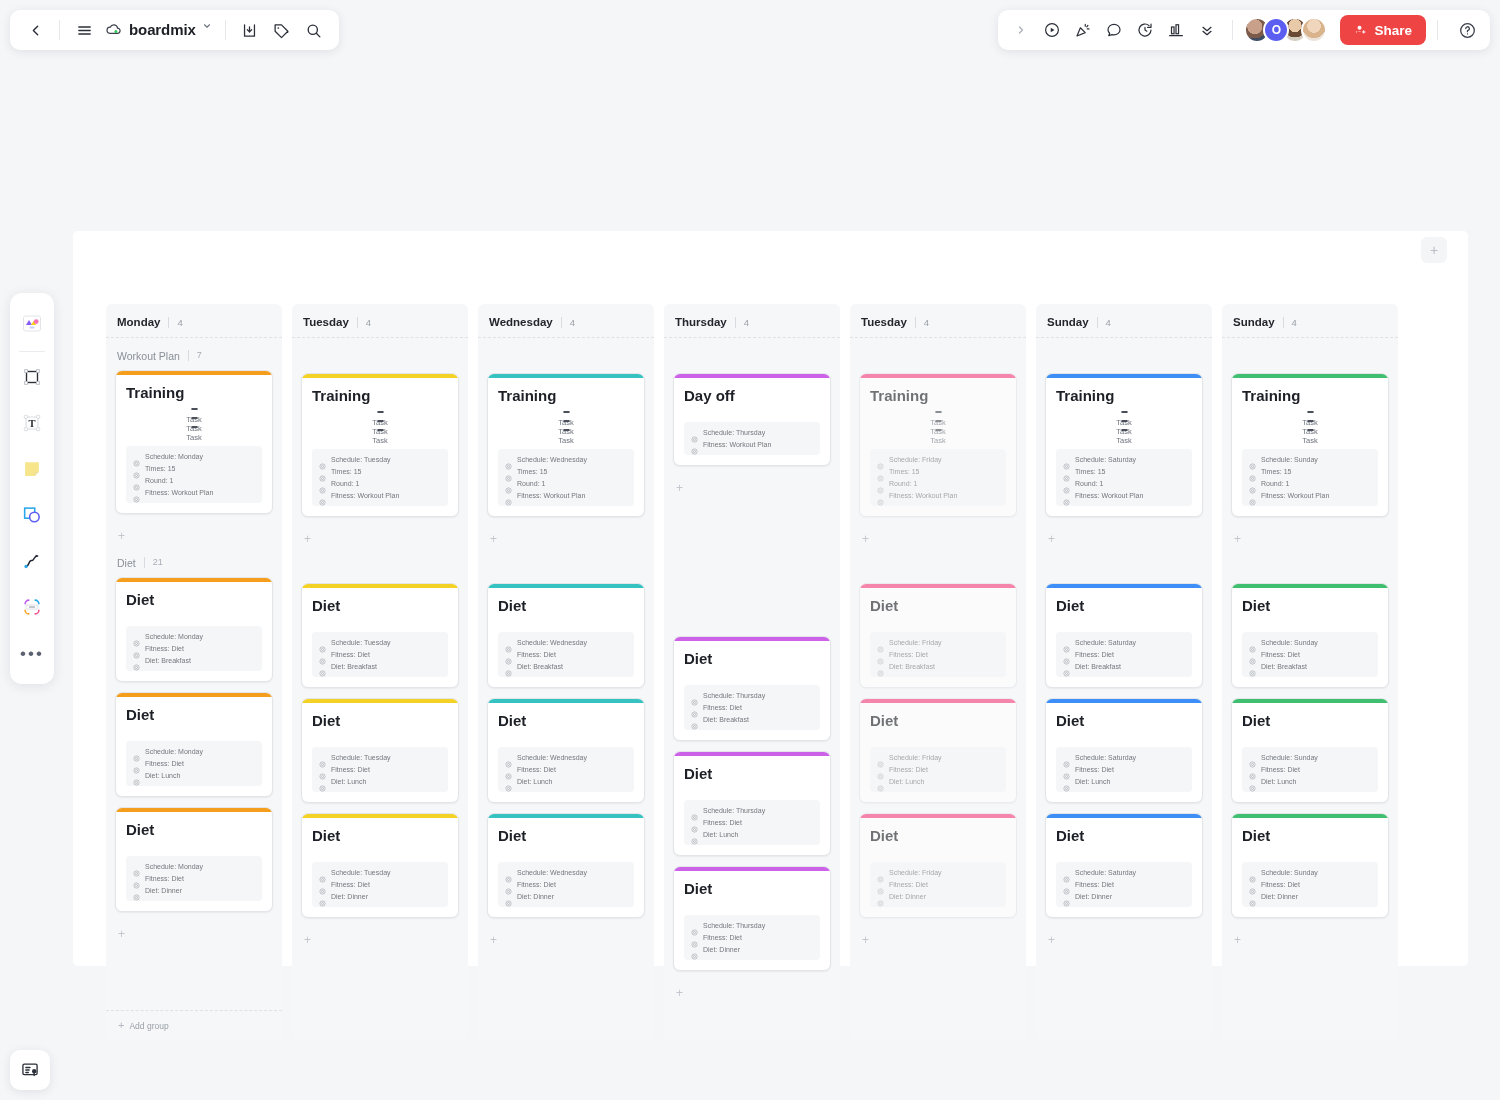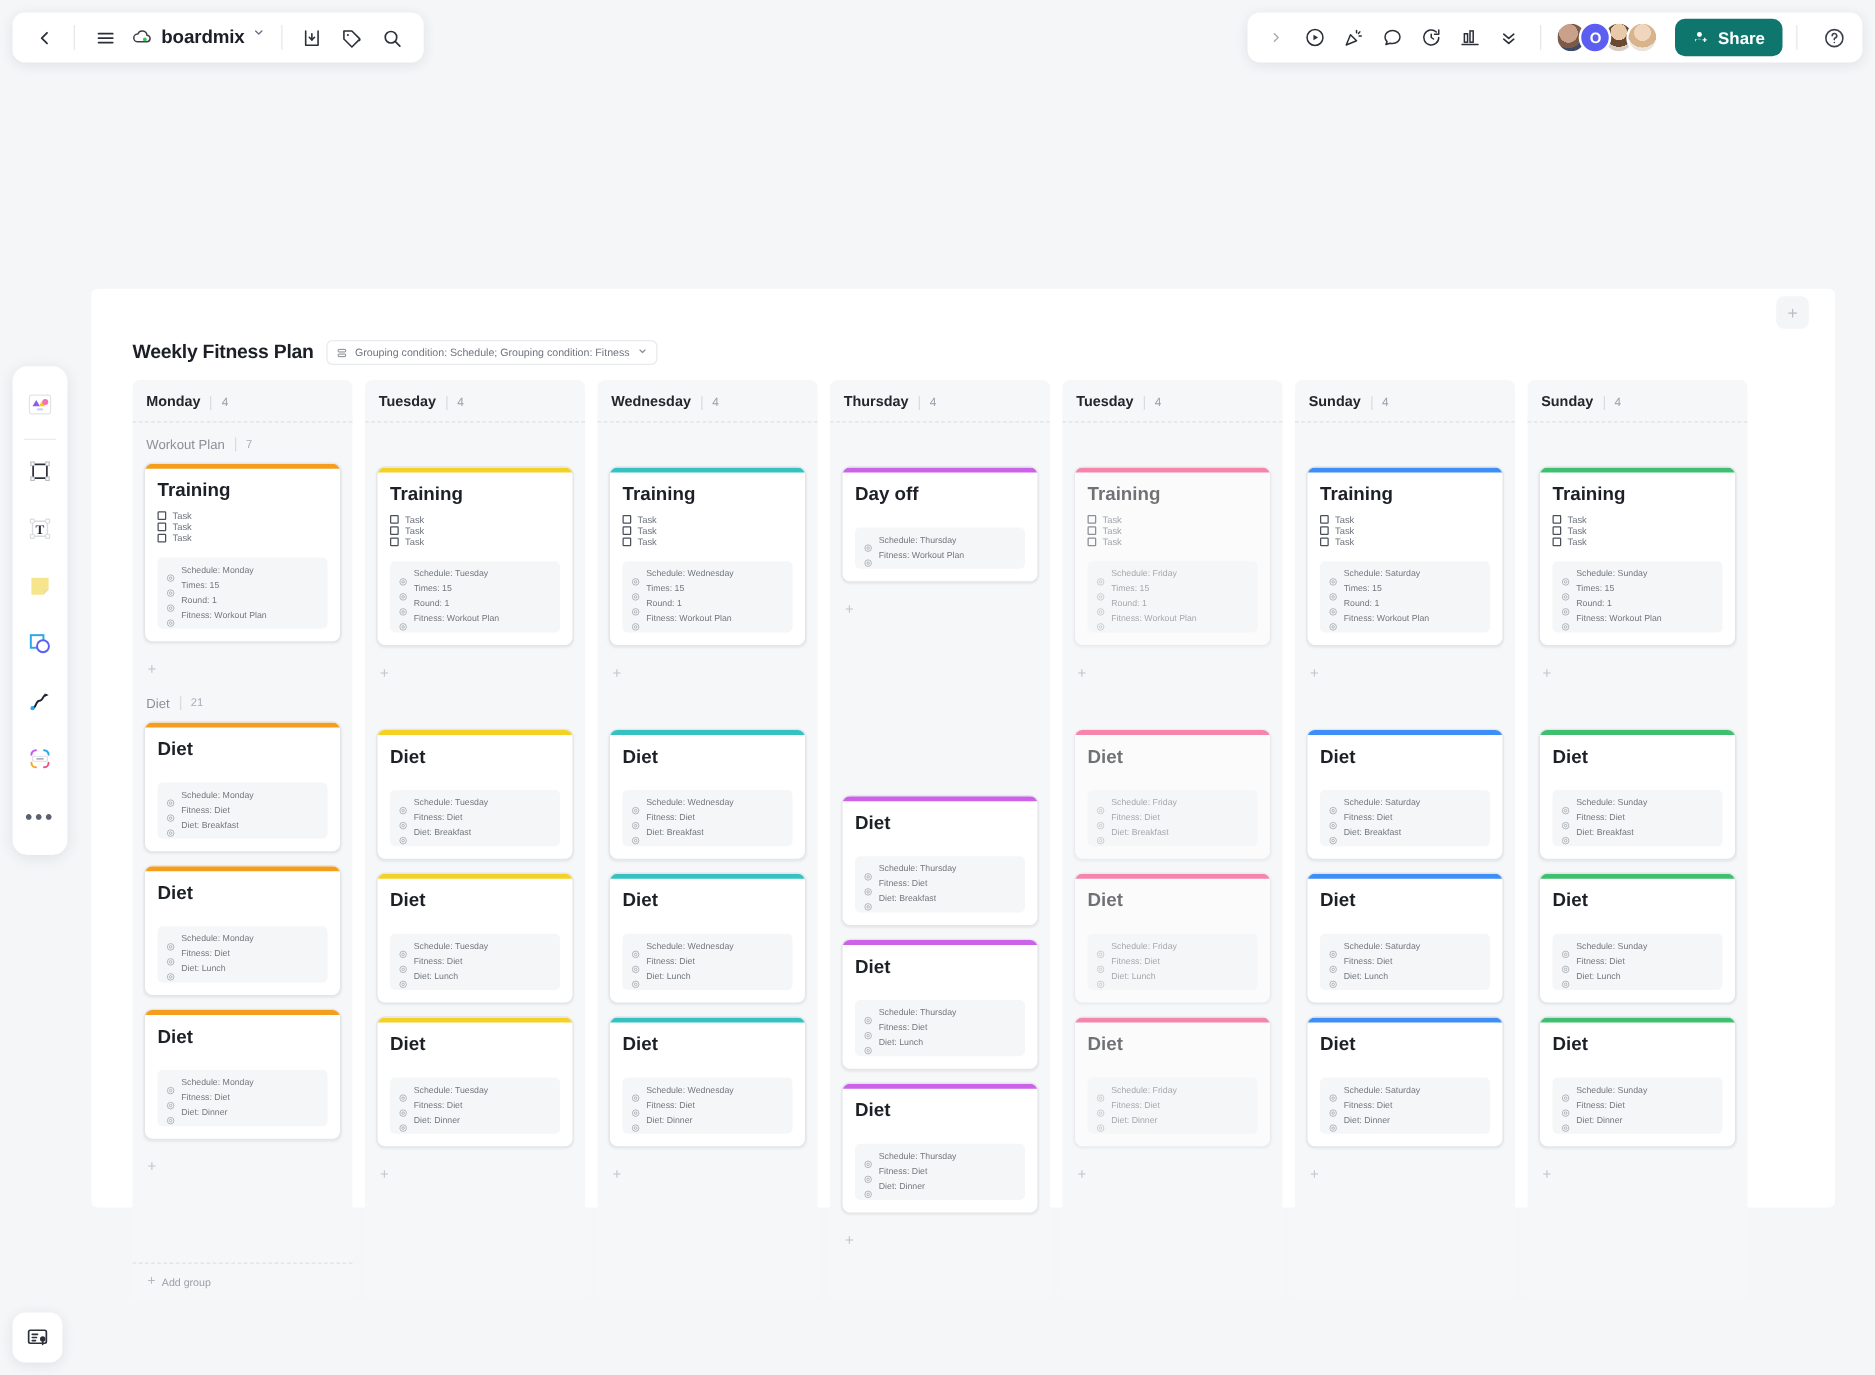--- a/index.html
+++ b/index.html
@@ -54,21 +54,21 @@
     background-size: cover; position: relative;
   }
   .av:first-child { margin-left: 0; }
   .av1 { background: radial-gradient(circle at 40% 35%, #c9a08a 0 38%, #7c5a49 39% 60%, #3d4c63 61%); }
   .av2 { background: #5b5ef0; color: #fff; display:flex; align-items:center; justify-content:center;
          font-size: 12px; font-weight: 700; z-index: 3;}
   .av3 { background: radial-gradient(circle at 50% 30%, #e8c9a8 0 34%, #6b4a34 35% 62%, #d7cec2 63%); }
   .av4 { background: radial-gradient(circle at 50% 32%, #f0d6bd 0 36%, #d9b38c 37% 64%, #ece4da 65%); }
   .share-btn {
     display: flex; align-items: center; gap: 6px;
-    background: #0f766e; color: #fff;
+    background: #ef4444; color: #fff;
     height: 30px; padding: 0 14px; border-radius: 8px;
     font-size: 13.5px; font-weight: 600; cursor: pointer;
     margin-left: 10px;
   }
   .help-btn { margin-left: 4px; color: #3a3f4a; }
 
   
   .rail {
     position: absolute; left: 10px; top: 293px;
     width: 44px; background: #fff; border-radius: 12px;
@@ -134,21 +134,21 @@
   .card {
     background: #fff; border: 1px solid #e3e5e9;
     border-radius: 7px; overflow: hidden;
     box-shadow: 0 1px 2px rgba(20,25,40,.06);
     margin-bottom: 10px; cursor: pointer;
   }
   .card-bar { height: 4px; width: 100%; }
   .card-body { padding: 9px 10px 10px 10px; }
   .card-title { font-size: 15px; font-weight: 700; color: #1d2026; margin-bottom: 7px; }
   .tasks { margin-bottom: 11px; }
-  .task-row { display: flex; align-items: center; gap: 5px; height: 9px; }
+  .task-row { display: flex; align-items: center; gap: 5px; height: 9px; flex-direction: column; }
   .task-box {
     width: 7px; height: 7px; border: 1px solid #4a4f59; border-radius: 1px; background: #fff;
   }
   .task-label { font-size: 7.5px; color: #6e737d; }
   .meta {
     background: #f5f6f7; border-radius: 4px; padding: 7px 7px;
     display: flex; flex-direction: column; gap: 5px;
   }
   .meta-row { display: flex; align-items: center; gap: 5px; }
   .meta-ic { width: 7px; height: 7px; flex: 0 0 7px; }
@@ -367,37 +367,20 @@
       <line x1="7" y1="9" x2="12" y2="9"></line>
         <line x1="7" y1="12" x2="11" y2="12"></line>
         <line x1="7" y1="15" x2="10" y2="15"></line>
       <circle cx="17" cy="13.4" r="2.6" fill="#2b2f38" stroke="none"></circle>
       <path d="M17 16v2.6" stroke="#2b2f38" stroke-width="1.6"></path>
     </svg>
   </div>
 
   <div class="panel">
 
-    <div class="board-head">
-      <div class="board-title">Weekly Fitness Plan</div>
-      <div class="group-cond">
-        <span style="display:flex">
-          <svg width="9" height="9" viewBox="0 0 24 24" fill="none" stroke="#7a7f89" stroke-width="2">
-            <rect x="4" y="4" width="16" height="5.5" rx="1.4"></rect>
-              <rect x="4" y="14" width="16" height="5.5" rx="1.4"></rect>
-          </svg>
-        </span>
-        <span class="group-cond-text">Grouping condition: Schedule; Grouping condition: Fitness</span>
-        <span class="chev">
-          <svg width="8" height="8" viewBox="0 0 24 24" fill="none" stroke="currentColor" stroke-width="3" stroke-linecap="round" stroke-linejoin="round">
-              <polyline points="6 9 12 15 18 9"></polyline>
-            </svg>
-        </span>
-      </div>
-    </div>
 
     <div class="board" id="board">
         <div class="col">
           <div class="col-head">
             <span class="col-title">Monday</span>
             <span class="col-div"></span>
             <span class="col-count">4</span>
           </div>
           <div class="dashed"></div>
           <div class="grp-head">

